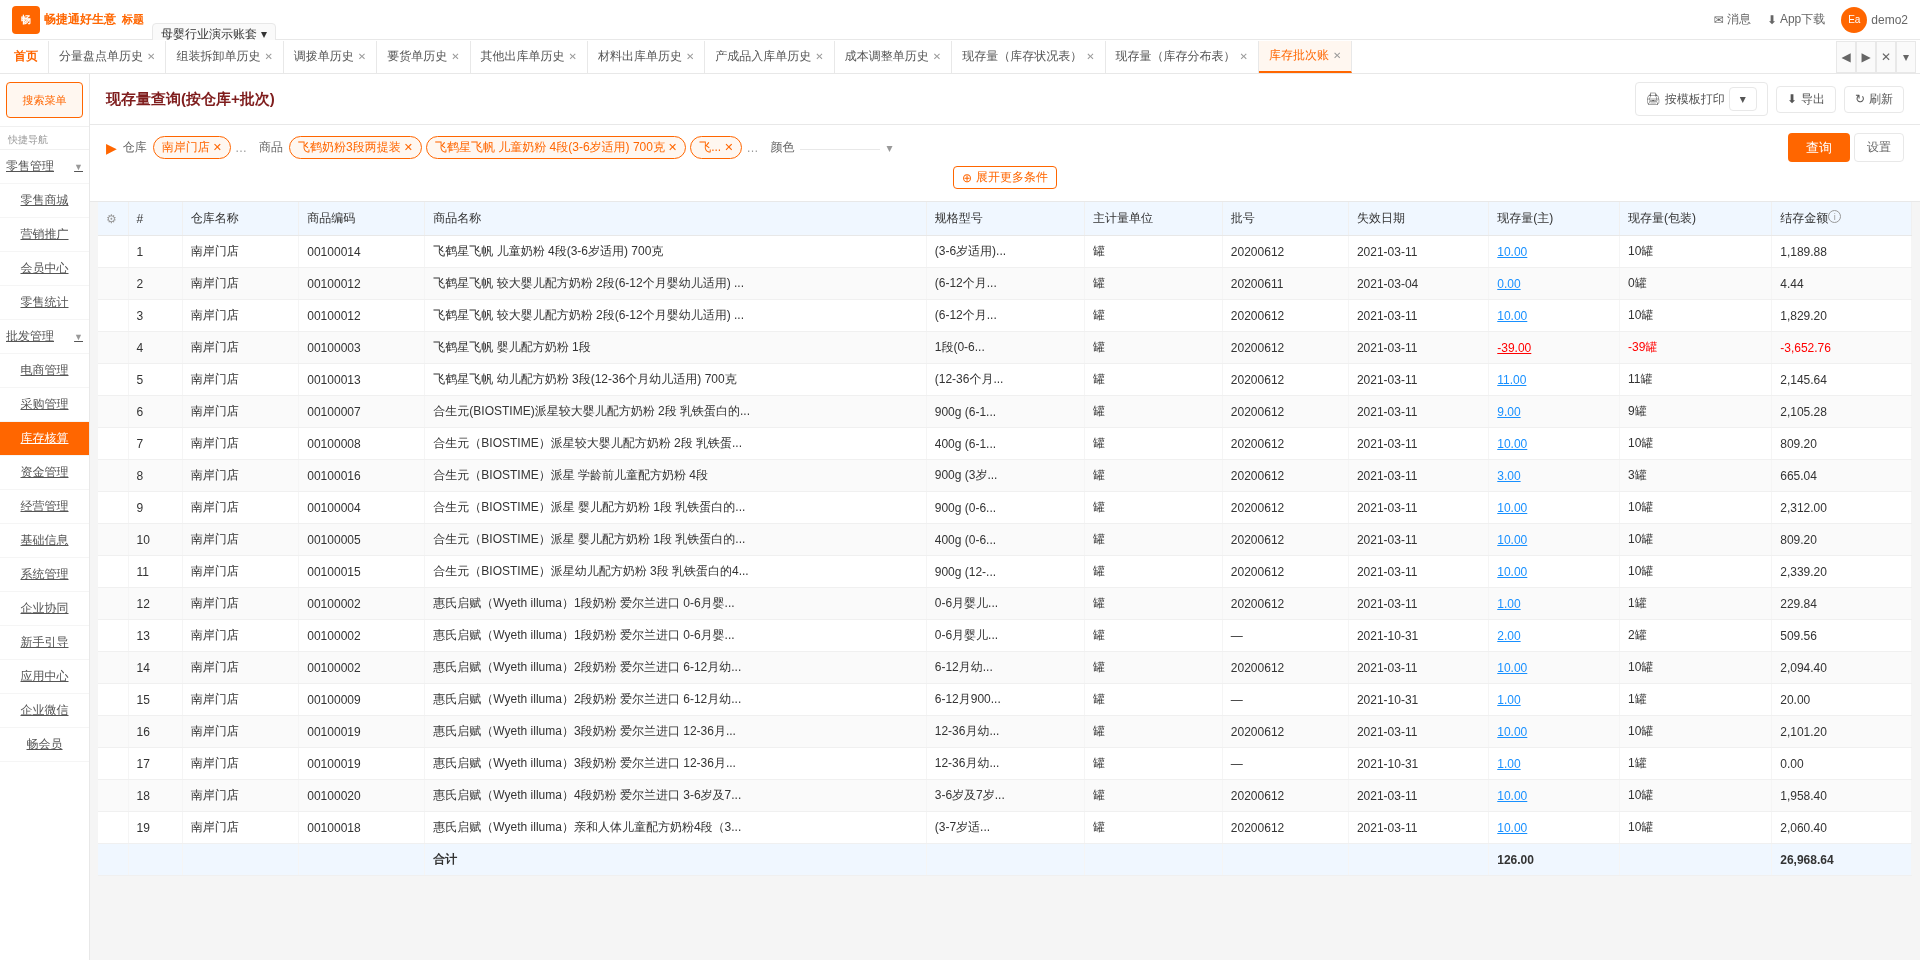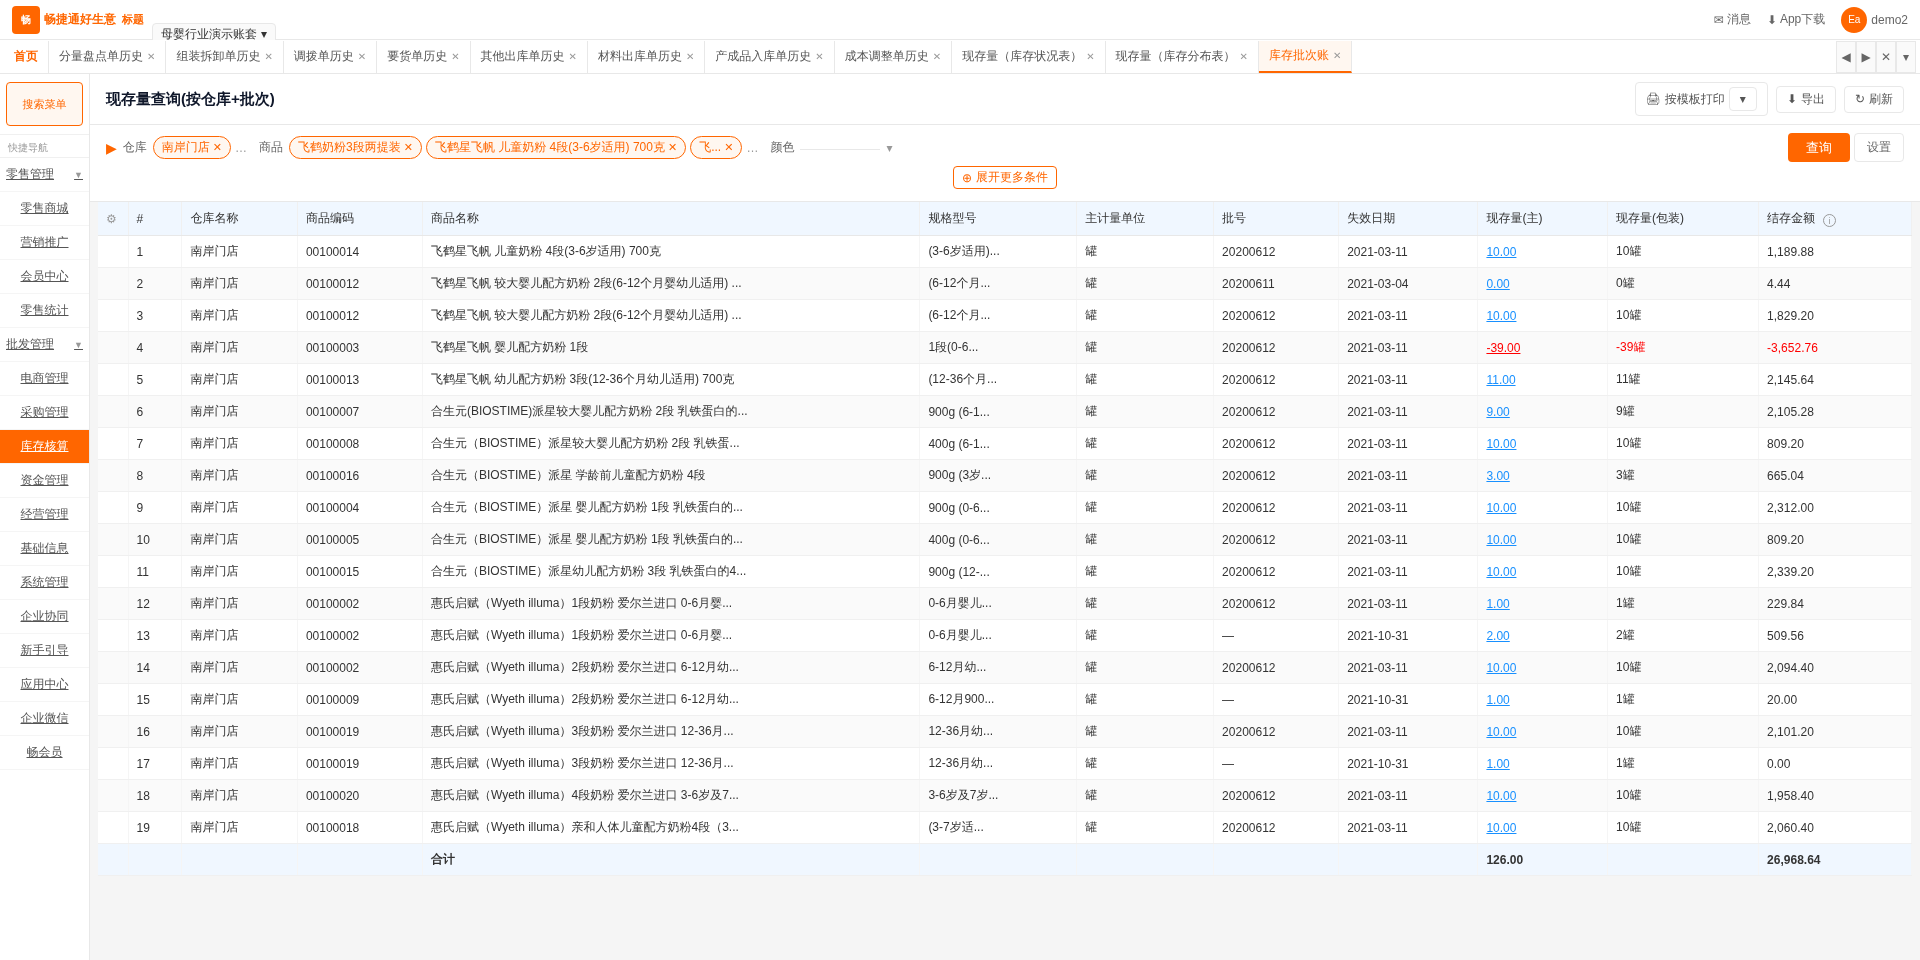--- a/index.html
+++ b/index.html
@@ -22,33 +22,33 @@
     .tab-item .close-x { color: #999; font-size: 10px; cursor: pointer; }
     .tab-item.home { color: #f60; font-weight: bold; background: none; }
     .tab-nav-btn { width: 20px; height: 32px; display: flex; align-items: center; justify-content: center; cursor: pointer; color: #666; border: 1px solid #e8e8e8; background: #fafafa; flex-shrink: 0; }
 
     
     .main-layout { display: flex; flex: 1; overflow: hidden; }
 
     
     .sidebar { width: 90px; background: #fff; border-right: 1px solid #e8e8e8; display: flex; flex-direction: column; overflow-y: auto; flex-shrink: 0; }
     .sidebar-search { padding: 8px 6px; border-bottom: 1px solid #f0f0f0; }
-    .sidebar-search-btn { width: 100%; height: 44px; background: #fff7f0; border: 1px solid #f60; border-radius: 4px; color: #f60; cursor: pointer; font-size: 11px; }
+    .sidebar-search-btn { width: 100%; height: 36px; background: #fff7f0; border: 1px solid #f60; border-radius: 4px; color: #f60; cursor: pointer; font-size: 11px; }
     .sidebar-nav-label { padding: 6px 8px 2px; color: #999; font-size: 10px; border-bottom: 1px solid #f0f0f0; }
     .sidebar-item { display: flex; flex-direction: column; align-items: center; padding: 8px 4px; cursor: pointer; color: #555; font-size: 11px; border-bottom: 1px solid #f5f5f5; gap: 2px; text-decoration: underline; }
     .sidebar-item.active { background: #f60; color: #fff; }
     .sidebar-item.has-arrow { flex-direction: row; justify-content: space-between; padding: 8px 6px; font-size: 11px; }
     .sidebar-item.has-arrow .arrow { font-size: 9px; color: #999; }
 
     
     .content { flex: 1; display: flex; flex-direction: column; overflow: hidden; background: #f5f5f5; }
 
     
     .page-header { background: #fff; padding: 8px 16px; display: flex; align-items: center; justify-content: space-between; border-bottom: 1px solid #e8e8e8; }
-    .page-title { font-size: 15px; font-weight: bold; color: #0f172a; }
+    .page-title { font-size: 15px; font-weight: bold; color: #7f1d1d; }
     .header-actions { display: flex; align-items: center; gap: 8px; }
     .btn-print { display: flex; align-items: center; gap: 4px; padding: 4px 10px; border: 1px solid #e8e8e8; border-radius: 4px; background: #fff; cursor: pointer; color: #555; font-size: 12px; }
     .btn-export { display: flex; align-items: center; gap: 4px; padding: 4px 10px; border: 1px solid #e8e8e8; border-radius: 4px; background: #fff; cursor: pointer; color: #555; font-size: 12px; }
     .btn-refresh { display: flex; align-items: center; gap: 4px; padding: 4px 10px; border: 1px solid #e8e8e8; border-radius: 4px; background: #fff; cursor: pointer; color: #555; font-size: 12px; }
 
     
     .filter-bar { background: #fff; padding: 8px 16px; border-bottom: 1px solid #e8e8e8; }
     .filter-row { display: flex; align-items: center; gap: 12px; flex-wrap: wrap; }
     .filter-item { display: flex; align-items: center; gap: 6px; }
     .filter-label { color: #666; white-space: nowrap; font-size: 12px; }
@@ -68,21 +68,21 @@
     .data-table thead tr { background: #f0f7ff; }
     .data-table th { padding: 8px 8px; text-align: left; color: #333; font-weight: 500; border-bottom: 1px solid #e8e8e8; border-right: 1px solid #f0f0f0; white-space: nowrap; font-size: 12px; }
     .data-table td { padding: 7px 8px; border-bottom: 1px solid #f0f0f0; border-right: 1px solid #f5f5f5; color: #333; font-size: 12px; white-space: nowrap; }
     .data-table tbody tr:nth-child(even) { background: #fafafa; }
     .data-table .num-link { color: #1890ff; text-decoration: underline; cursor: pointer; }
     .data-table .num-negative { color: #f00; text-decoration: underline; cursor: pointer; }
     .data-table .num-negative-val { color: #f00; }
     .data-table .footer-row { background: #f0f7ff; font-weight: bold; }
     .col-settings { width: 30px; text-align: center; }
     .settings-icon { cursor: pointer; color: #999; }
-    .th-info { display: inline-flex; align-items: flex-end; gap: 8px; }
+    .th-info { display: inline-flex; align-items: flex-start; gap: 0; }
     .info-circle { display: inline-block; width: 13px; height: 13px; border-radius: 50%; border: 1px solid #999; color: #999; font-size: 9px; text-align: center; line-height: 13px; cursor: pointer; }
 
     
     ::-webkit-scrollbar { width: 6px; height: 6px; }
     ::-webkit-scrollbar-track { background: #f1f1f1; }
     ::-webkit-scrollbar-thumb { background: #ccc; border-radius: 3px; }
   </style>
 </head>
 <body>
 

